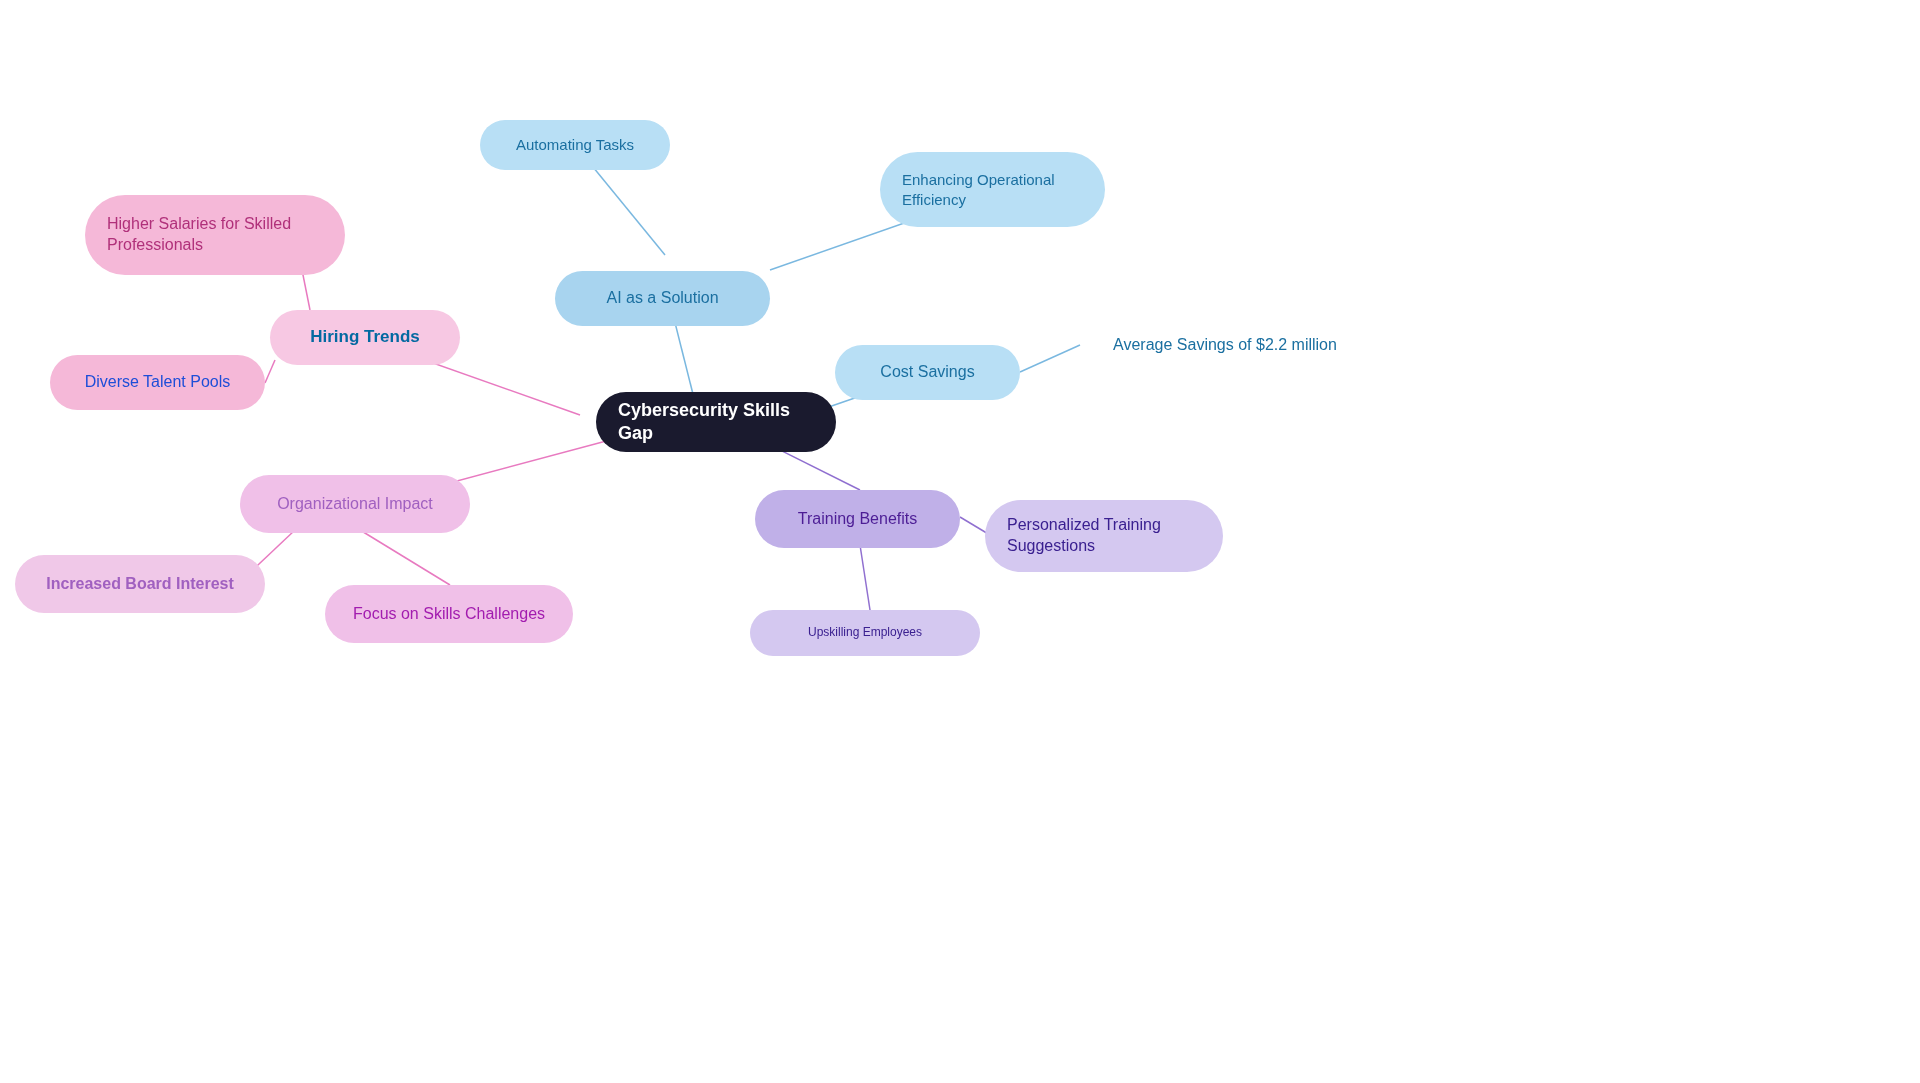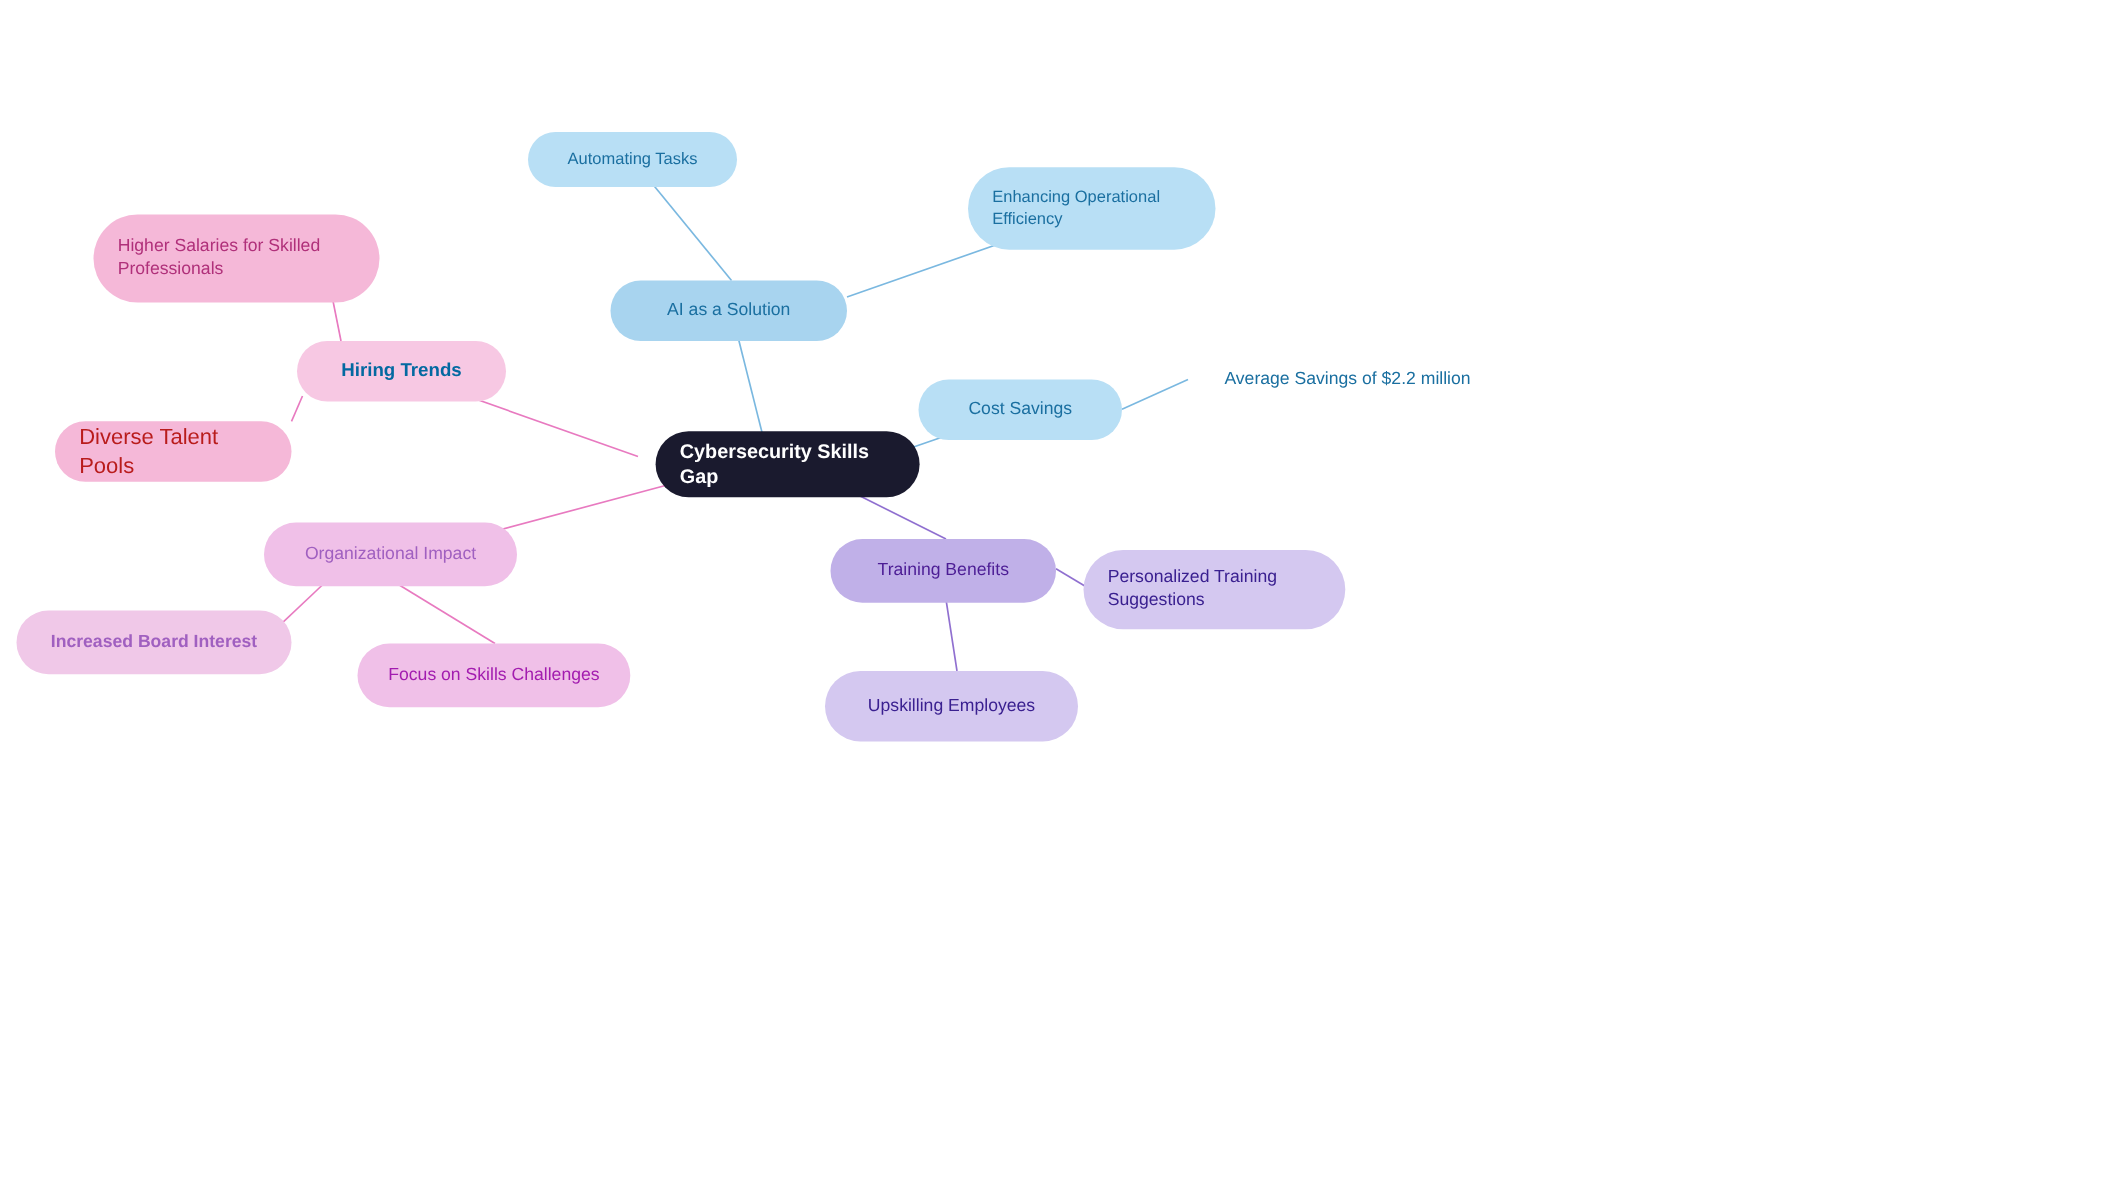--- a/index.html
+++ b/index.html
@@ -40,20 +40,21 @@
     }
     .node-blue {
       background: #b8dff5;
       color: #1a5f8a;
       border: none;
     }
     .node-blue-medium {
       background: #a8d4ef;
       color: #1a5f8a;
       border: none;
+      margin-top: 16px;
     }
     .node-pink {
       background: #f5b8d8;
       color: #a0207a;
       border: none;
     }
     .node-pink-light {
       background: #f7c8e3;
       color: #a0207a;
       border: none;
@@ -112,25 +113,25 @@
 <div class="node node-blue-medium" style="left: 555px; top: 255px; width: 215px; height: 55px; font-size: 16px; color: #1a6fa0;">AI as a Solution</div>
 
 <div class="node node-blue" style="left: 835px; top: 345px; width: 185px; height: 55px; font-size: 16px; color: #1a6fa0;">Cost Savings</div>
 
 <div class="node" style="left: 1075px; top: 320px; width: 300px; height: 50px; border-radius: 50px; background: transparent; border: none; font-size: 16px; color: #1a6fa0; font-weight: 400;">Average Savings of $2.2 million</div>
 
 <div class="node node-pink" style="left: 85px; top: 195px; width: 260px; height: 80px; font-size: 16px; color: #b0307a;">Higher Salaries for Skilled Professionals</div>
 
 <div class="node node-pink-light" style="left: 270px; top: 310px; width: 190px; height: 55px; font-size: 17px; color: #0369a1; font-weight: bold;">Hiring Trends</div>
 
-<div class="node node-pink" style="left: 50px; top: 355px; width: 215px; height: 55px; font-size: 20px; color: #b91c1c; margin-top: 28px;">Diverse Talent Pools</div>
+<div class="node node-pink" style="left: 50px; top: 355px; width: 215px; height: 55px; font-size: 16px; color: #1d4ed8;">Diverse Talent Pools</div>
 
 <div class="node node-pink-light" style="left: 240px; top: 475px; width: 230px; height: 58px; font-size: 16px; color: #a060c0; background: #f0c0e8;">Organizational Impact</div>
 
 <div class="node" style="left: 15px; top: 555px; width: 250px; height: 58px; border-radius: 50px; background: #f0c8e8; font-size: 16px; color: #a060c0; font-weight: bold;">Increased Board Interest</div>
 
 <div class="node node-pink-light" style="left: 325px; top: 585px; width: 248px; height: 58px; font-size: 16px; color: #a21caf; background: #f0c0e8;">Focus on Skills Challenges</div>
 
 <div class="node node-purple-medium" style="left: 755px; top: 490px; width: 205px; height: 58px; font-size: 16px; color: #4c1d95; background: #c0b0e8;">Training Benefits</div>
 
 <div class="node node-purple-light" style="left: 985px; top: 500px; width: 238px; height: 72px; font-size: 16px; color: #3a2090;">Personalized Training Suggestions</div>
 
-<div class="node node-purple-light" style="left: 750px; top: 610px; width: 230px; height: 64px; font-size: 16px; color: #3a2090;">Upskilling Employees</div>
+<div class="node node-purple-light" style="left: 750px; top: 610px; width: 230px; height: 46px; font-size: 12px; color: #3a2090;">Upskilling Employees</div>
 
 </body></html>

